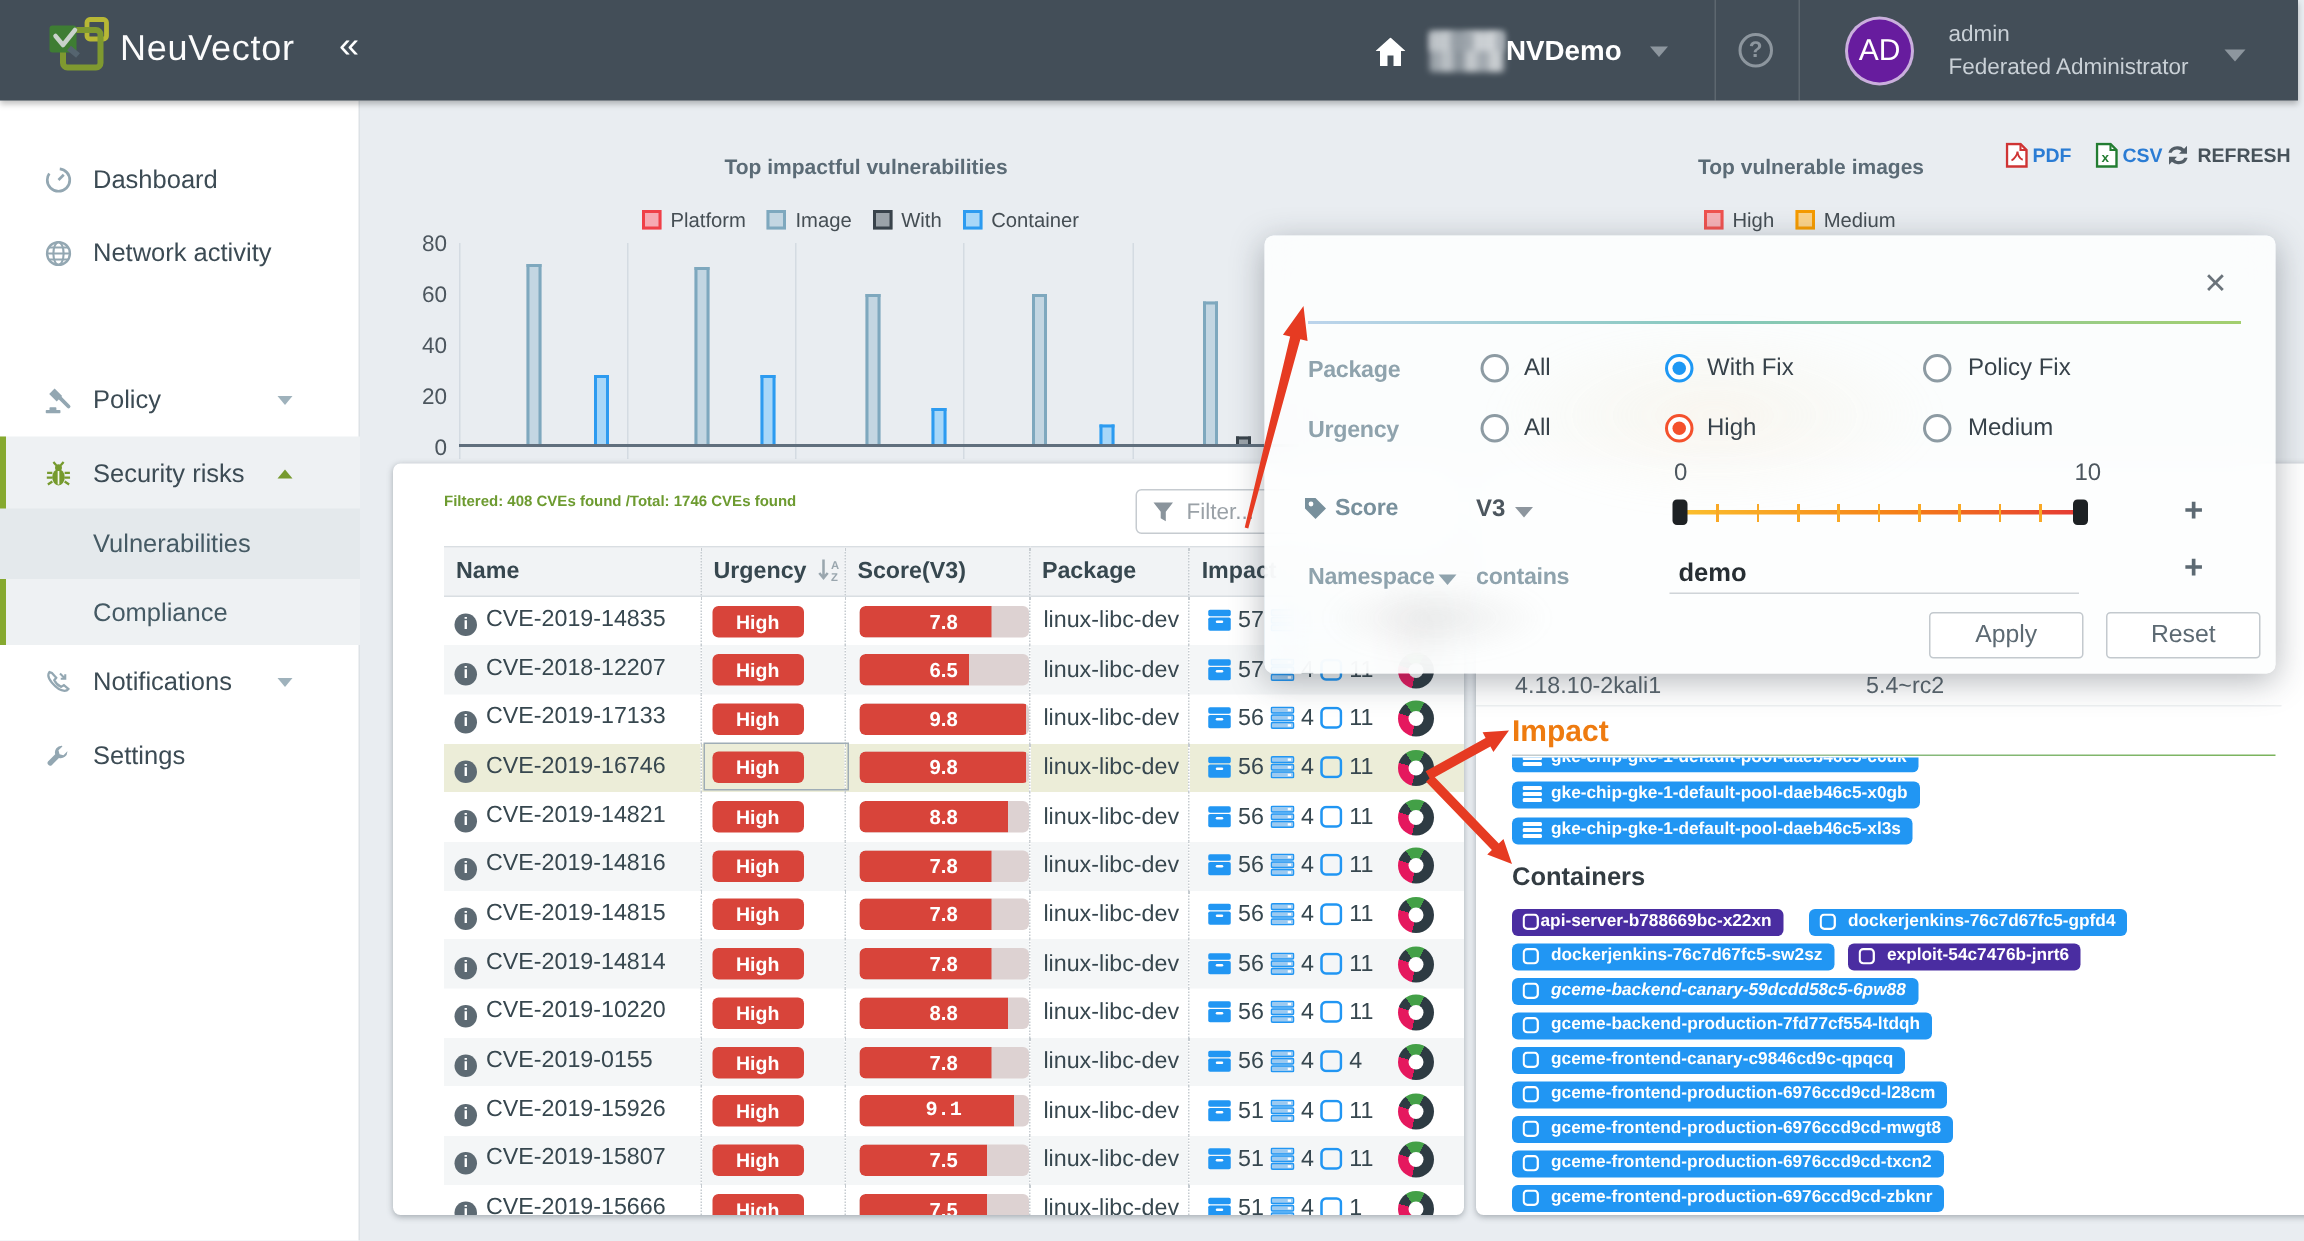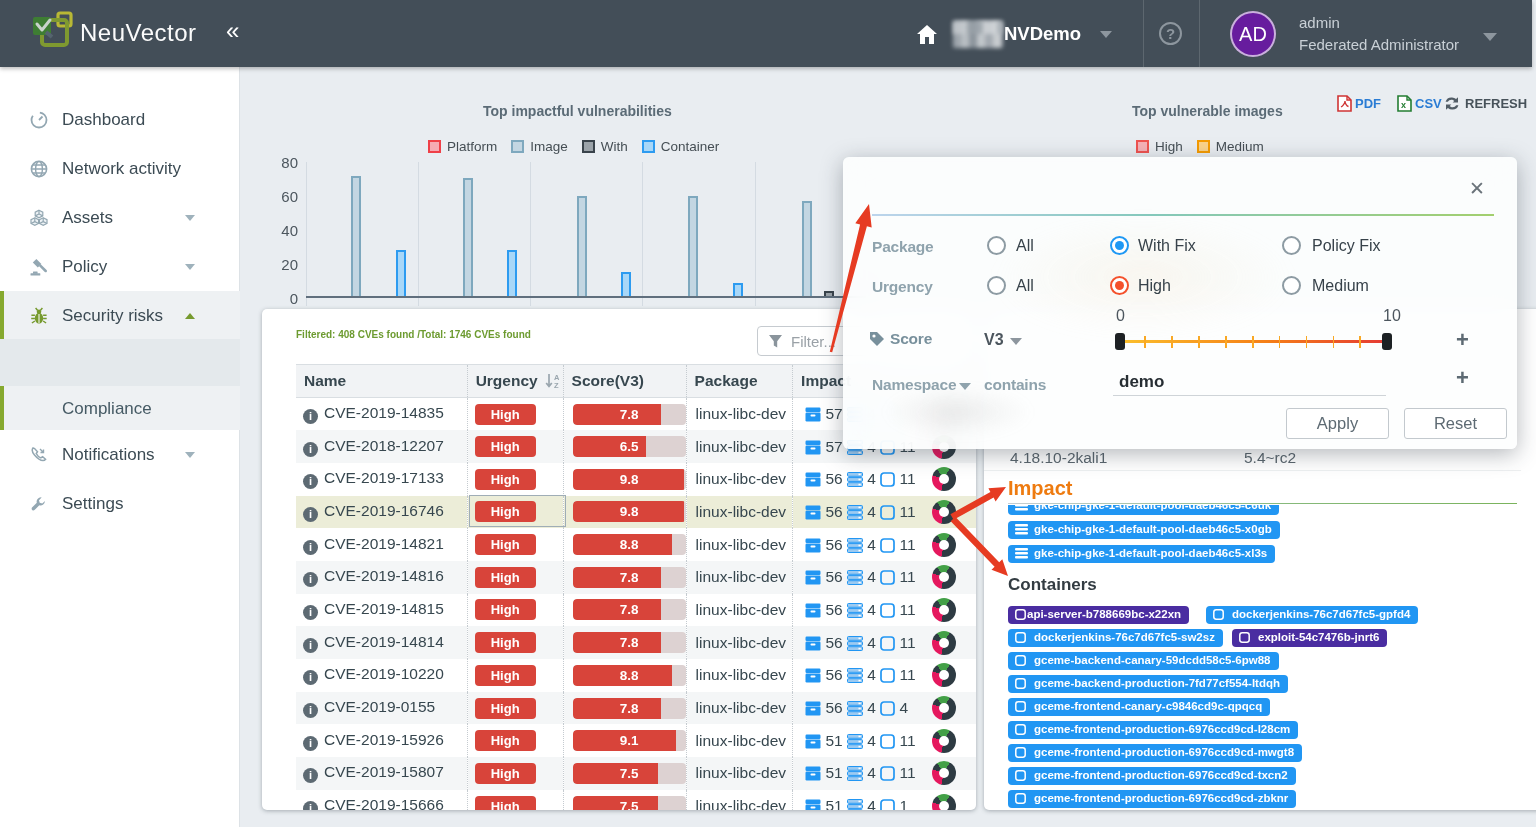--- a/index.html
+++ b/index.html
@@ -135,34 +135,20 @@
       </svg>
     <div class="mtxt">Network activity</div>
   </div>
   <div class="mitem" style="top:33px;">
     <svg class="mico" viewBox="0 0 18 18">
         <circle cx="9" cy="9" r="7.5" fill="none" stroke="#93a7b2" stroke-width="1.8" stroke-dasharray="36 8" stroke-dashoffset="8"></circle>
         <path d="M9 9 L12.5 5.5" stroke="#93a7b2" stroke-width="1.8" fill="none"></path>
       </svg>
     <div class="mtxt">Dashboard</div>
   </div>
-  <div class="mitem" style="top:131px;">
-    <svg class="mico" viewBox="0 0 18 18">
-      <g fill="#eef3f6" stroke="#93a7b2" stroke-width="1.2">
-      <path d="M9 1.2 l3.8 1.9 v3.8 L9 8.8 5.2 6.9 V3.1 Z"></path>
-          <path d="M9 1.2 v3.8 l3.8 1.9 M9 5 L5.2 6.9" fill="none"></path>
-      <path d="M4.8 8.8 l3.8 1.9 v3.8 L4.8 16.4 1 14.5 V10.7 Z"></path>
-          <path d="M4.8 8.8 v3.8 l3.8 1.9 M4.8 12.6 L1 14.5" fill="none"></path>
-      <path d="M13.2 8.8 l3.8 1.9 v3.8 L13.2 16.4 9.4 14.5 V10.7 Z"></path>
-          <path d="M13.2 8.8 v3.8 l3.8 1.9 M13.2 12.6 L9.4 14.5" fill="none"></path>
-      </g>
-    </svg>
-    <div class="mtxt">Assets</div>
-    <div class="mcaret"></div>
-  </div>
   <div class="mitem" style="top:180px;">
     <svg class="mico" viewBox="0 0 18 18">
         <g fill="#93a7b2">
           <path d="M2.8 4.6 L6.4 1 L11.4 6 L7.8 9.6 Z"></path>
           <path d="M8.9 8 L10.7 6.2 L16.6 12.1 a1.27 1.27 0 0 1 -1.8 1.8 Z"></path>
           <rect x="0.5" y="15.3" width="9.8" height="2.2" rx="0.5"></rect>
           <rect x="3" y="13.5" width="4.6" height="2.2" rx="0.5"></rect>
         </g>
       </svg>
     <div class="mtxt">Policy</div>
@@ -170,20 +156,23 @@
   </div>
   <div class="mitem" style="top:229px;">
     <svg class="mico" viewBox="0 0 18 18">
         <ellipse cx="9" cy="11.2" rx="4.2" ry="5.4" fill="#769a2e"></ellipse>
         <circle cx="9" cy="4.8" r="2.3" fill="#769a2e"></circle>
         <path d="M7.5 3.2 L5.6 1 M10.5 3.2 L12.4 1 M4.9 8.3 H1.4 M4.9 11.4 H1.2 M4.9 14 l-3 2 M13.1 8.3 h3.5 M13.1 11.4 h3.6 M13.1 14 l3 2" stroke="#769a2e" stroke-width="1.5" fill="none"></path>
         <path d="M9 7 v9" stroke="#f4f7ee" stroke-width="1.1"></path>
       </svg>
     <div class="mtxt">Security risks</div>
     <div class="mcaret" style="border-top:none;border-bottom:6px solid #769a2e;"></div>
+  </div>
+  <div class="mitem" style="top:276px;">
+    <div class="mtxt" style="color:#455a64;">Vulnerabilities</div>
   </div>
   <div class="mitem" style="top:322px;">
     <div class="mtxt" style="color:#455a64;">Compliance</div>
   </div>
   <div class="mitem" style="top:368px;">
     <svg class="mico" viewBox="0 0 18 18">
         <path d="M3 2 c-1.2 1.5 -1 4 1.5 7 s6 5.5 8.5 5.5 c1 0 2-.4 2.6-1.2 l-3-2.6 -1.8 1.2 c-1.5-.6-3.8-2.8-4.6-4.4 l1.3-1.7 L4.6 2.6 Z" fill="none" stroke="#93a7b2" stroke-width="1.5"></path>
         <path d="M10 3 l3.5 3.5 M13.5 3.5 v3 h-3" stroke="#93a7b2" stroke-width="1.4" fill="none"></path>
       </svg>
     <div class="mtxt">Notifications</div>
@@ -588,21 +577,21 @@
             </svg> 4 <svg style="vertical-align:-3px" width="15" height="15" viewBox="0 0 15 15">
               <rect x="1" y="1" width="13" height="13" rx="3" fill="none" stroke="#2196f3" stroke-width="1.7"></rect>
             </svg> 4</td>
       <td>
             <div class="donut" style="margin-left:8px;"></div>
           </td>
     </tr>
     <tr class="odd">
       <td style="padding-left:7px;"><span class="ico-i">i</span>CVE-2019-15926</td>
       <td class="colsep" style="padding-left:7px;"><span class="badge">High</span></td>
-      <td class="colsep" style="padding-left:9px;">
+      <td class="colsep" style="padding-left:9px;font-family:Liberation Mono, monospace;">
             <div class="scorebar">
               <div class="fill" style="width:103px;"></div>
               <div class="num">9.1</div>
             </div>
           </td>
       <td class="colsep" style="padding-left:9px;">linux-libc-dev</td>
       <td class="colsep" style="padding-left:12px;"><svg style="vertical-align:-3px" width="16" height="15" viewBox="0 0 16 15">
               <rect x="0.5" y="0.5" width="15" height="4.4" rx="1.2" fill="#2196f3"></rect>
               <rect x="0.5" y="5.6" width="15" height="8.9" rx="1.2" fill="#2196f3"></rect>
               <rect x="5.5" y="7.6" width="5" height="1.8" rx="0.9" fill="#fff"></rect>
@@ -727,21 +716,21 @@
       </svg>api-server-b788669bc-x22xn</div>
   <div class="pill" style="left:222px;top:297px;"><svg width="11" height="11" viewBox="0 0 11 11">
         <rect x="0.8" y="0.8" width="9.4" height="9.4" rx="2.4" fill="none" stroke="#fff" stroke-width="1.5"></rect>
       </svg>dockerjenkins-76c7d67fc5-gpfd4</div>
   <div class="pill" style="left:24px;top:320px;"><svg width="11" height="11" viewBox="0 0 11 11">
         <rect x="0.8" y="0.8" width="9.4" height="9.4" rx="2.4" fill="none" stroke="#fff" stroke-width="1.5"></rect>
       </svg>dockerjenkins-76c7d67fc5-sw2sz</div>
   <div class="pill purple" style="left:248px;top:320px;"><svg width="11" height="11" viewBox="0 0 11 11">
         <rect x="0.8" y="0.8" width="9.4" height="9.4" rx="2.4" fill="none" stroke="#fff" stroke-width="1.5"></rect>
       </svg>exploit-54c7476b-jnrt6</div>
-  <div class="pill" style="left:24px;top:343px;"><svg width="11" height="11" viewBox="0 0 11 11">
+  <div class="pill" style="left:24px;top:343px;font-style:italic;"><svg width="11" height="11" viewBox="0 0 11 11">
         <rect x="0.8" y="0.8" width="9.4" height="9.4" rx="2.4" fill="none" stroke="#fff" stroke-width="1.5"></rect>
       </svg>gceme-backend-canary-59dcdd58c5-6pw88</div>
   <div class="pill" style="left:24px;top:366px;"><svg width="11" height="11" viewBox="0 0 11 11">
         <rect x="0.8" y="0.8" width="9.4" height="9.4" rx="2.4" fill="none" stroke="#fff" stroke-width="1.5"></rect>
       </svg>gceme-backend-production-7fd77cf554-ltdqh</div>
   <div class="pill" style="left:24px;top:389px;"><svg width="11" height="11" viewBox="0 0 11 11">
         <rect x="0.8" y="0.8" width="9.4" height="9.4" rx="2.4" fill="none" stroke="#fff" stroke-width="1.5"></rect>
       </svg>gceme-frontend-canary-c9846cd9c-qpqcq</div>
   <div class="pill" style="left:24px;top:412px;"><svg width="11" height="11" viewBox="0 0 11 11">
         <rect x="0.8" y="0.8" width="9.4" height="9.4" rx="2.4" fill="none" stroke="#fff" stroke-width="1.5"></rect>

